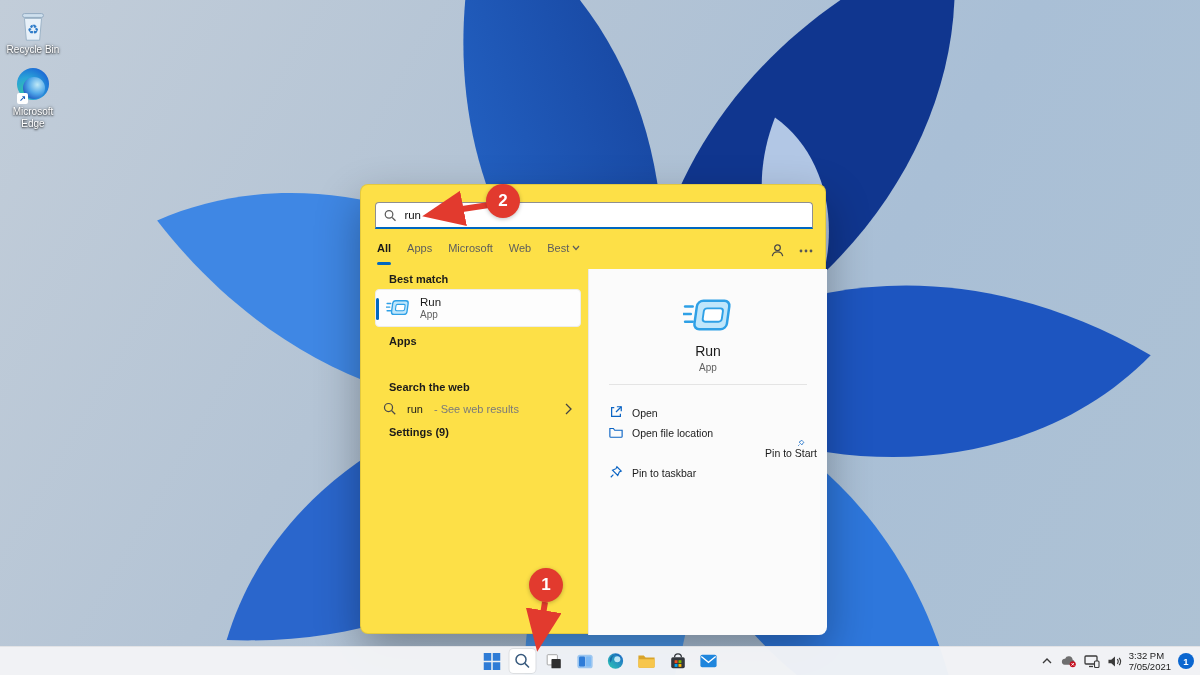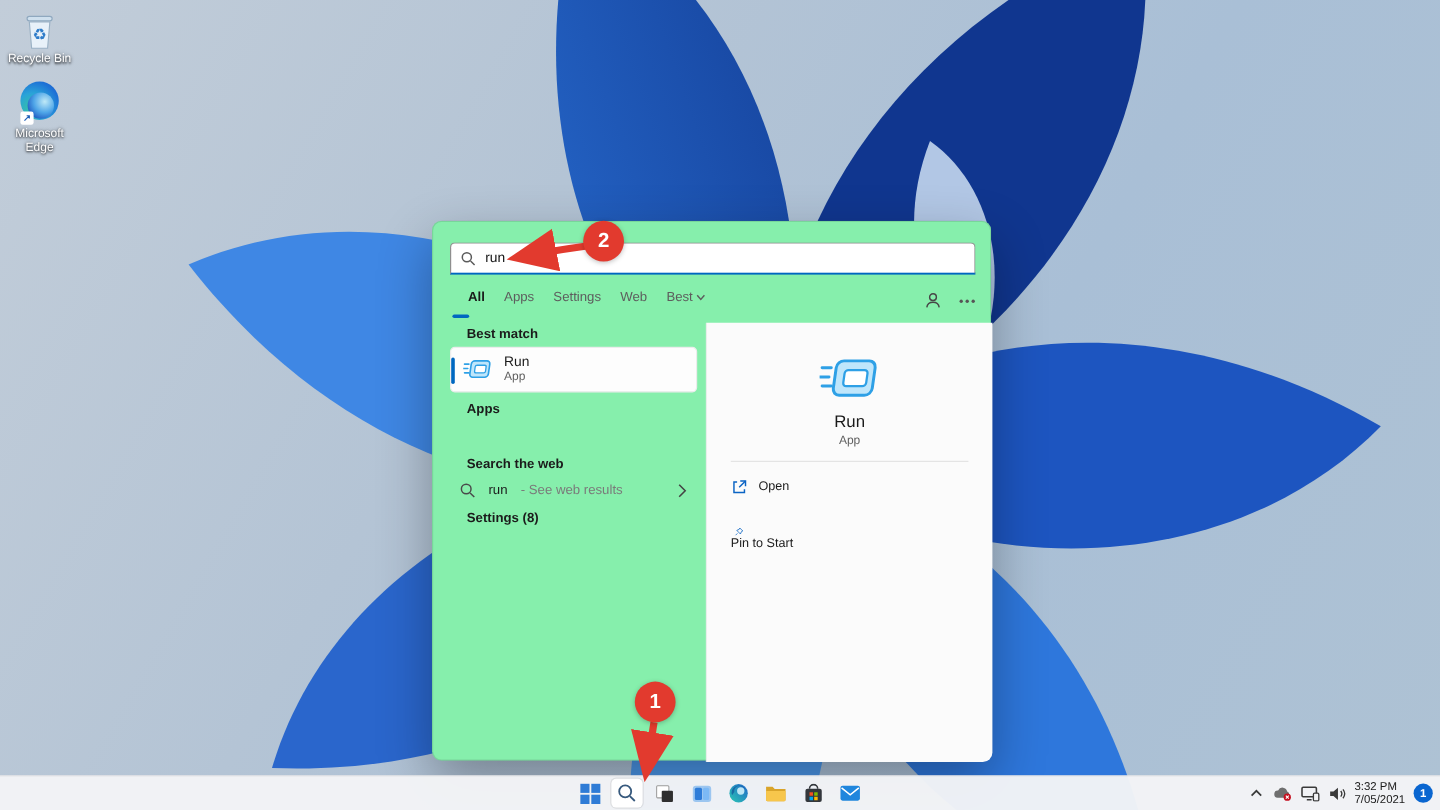--- a/index.html
+++ b/index.html
@@ -19,30 +19,30 @@
   .edge-orb { width:32px; height:32px; border-radius:50%; margin:2px auto 0;
     background:radial-gradient(circle at 30% 70%, #35c5a2 0%, #2aa3d8 40%, #1d6fd6 75%, #1b53b8 100%);
     position:relative; overflow:hidden; }
   .edge-orb::after { content:""; position:absolute; left:6px; top:9px; width:22px; height:22px;
     border-radius:50%; background:radial-gradient(circle at 65% 35%, #bfe9f7 0%, #4fa6e8 45%, #1d58c0 80%); }
   .shortcut-arrow { position:absolute; left:2px; bottom:0px; width:11px; height:11px; background:#fff;
     border-radius:2px; font-size:8px; line-height:11px; color:#1e5fb8; text-align:center; font-weight:bold; }
 
   
   .panel { position:absolute; left:360px; top:184px; width:466px; height:450px;
-    background:#86efac; border:1px solid rgba(0,0,0,.10); border-radius:8px;
+    background:#fde047; border:1px solid rgba(0,0,0,.10); border-radius:8px;
     box-shadow:0 18px 45px rgba(0,0,0,.32); z-index:5; }
   .searchbox { position:absolute; left:14px; top:17px; width:438px; height:27px;
     background:#fff; border:1px solid #8f8f8f; border-bottom:2px solid #0067c0;
     border-radius:4px 4px 0 0; display:flex; align-items:center; padding:0 8px; }
   .searchbox input { border:none; outline:none; background:transparent; font-size:11.5px;
     color:#111; margin-left:8px; width:100%; font-family:"Liberation Sans",sans-serif; }
   .tabs { position:absolute; left:16px; top:57px; display:flex; gap:16px; align-items:center; }
   .tab { font-size:11px; color:#5d5d5d; cursor:pointer; display:flex; align-items:center; gap:3px; }
-  .tab.active { color:#1a1a1a; font-weight:bold;margin-left:13px; }
+  .tab.active { color:#1a1a1a; font-weight:bold; }
   .tab-underline { position:absolute; left:16px; top:77px; width:14px; height:3px;
     background:#0067c0; border-radius:2px; }
   .panel-topicons { position:absolute; top:58px; right:12px; display:flex; gap:14px; align-items:center; }
 
   .sec-hdr { position:absolute; left:14px; font-size:11px; font-weight:bold; color:#1b1b1b;padding-left:14px; }
   .bm-card { position:absolute; left:14px; top:104px; width:206px; height:38px; background:#fdfdfd;
     border:1px solid #ececec; border-radius:4px; display:flex; align-items:center; cursor:pointer; }
   .bm-accent { position:absolute; left:0; top:8px; width:3px; height:22px; background:#0067c0; border-radius:2px; }
   .bm-icon { margin-left:10px; width:24px; height:20px; }
   .bm-text { margin-left:10px; }
@@ -55,21 +55,21 @@
   .row .rtitle { margin-left:10px; font-size:11px; color:#1a1a1a; white-space:nowrap; }
   .row .rsuffix { font-size:11px; color:#7a7a7a; margin-left:11px; white-space:nowrap; }
   .row .chev { position:absolute; right:8px; width:8px; height:12px; }
 
   .detail { position:absolute; left:227px; top:84px; width:239px; height:366px;
     background:#fbfbfb; border-left:1px solid #e9e9e9; border-radius:0 0 8px 0; }
   .detail .big-icon { position:absolute; left:50%; top:26px; transform:translateX(-50%); width:50px; height:42px; }
   .detail .d-title { position:absolute; top:74px; width:100%; text-align:center; font-size:14px; color:#1a1a1a; }
   .detail .d-sub { position:absolute; top:93px; width:100%; text-align:center; font-size:10px; color:#616161; }
   .detail .d-div { position:absolute; top:115px; left:20px; right:20px; height:1px; background:#e4e4e4; }
-  .action { position:absolute; left:20px; right:10px; height:20px; display:flex; align-items:flex-start;
+  .action { position:absolute; left:20px; right:10px; height:20px; display:flex; align-items:flex-end;
     cursor:pointer; }
   .action .aic { width:14px; height:14px; margin-right:9px; }
   .action .albl { font-size:10.5px; color:#1b1b1b; }
 
   
   .ann-circle { position:absolute; width:34px; height:34px; border-radius:50%; background:#e23a2e;
     color:#fff; font-weight:bold; font-size:17px; display:flex; align-items:center; justify-content:center;
     z-index:20; box-shadow:0 1px 4px rgba(0,0,0,.25); }
   .ann-svg { position:absolute; inset:0; width:100%; height:100%; z-index:19; pointer-events:none; }
 
@@ -137,21 +137,21 @@
     <svg width="13" height="13" viewBox="0 0 14 14">
       <circle cx="5.7" cy="5.7" r="4.3" fill="none" stroke="#5a5a5a" stroke-width="1.4"></circle>
       <line x1="9.2" y1="9.2" x2="13" y2="13" stroke="#5a5a5a" stroke-width="1.4"></line>
     </svg>
     <input type="text" value="run" style="">
   </div>
 
   <div class="tabs">
     <div class="tab active">All</div>
     <div class="tab">Apps</div>
-    <div class="tab">Settings</div>
+    <div class="tab">Microsoft</div>
     <div class="tab">Web</div>
     <div class="tab">
       <span>Best</span>
       <svg width="8" height="6" viewBox="0 0 8 6">
         <path d="M1 1 L4 4.5 L7 1" fill="none" stroke="#5d5d5d" stroke-width="1.2"></path>
       </svg>
     </div>
   </div>
   <div class="tab-underline"></div>
 
@@ -196,21 +196,21 @@
       <circle cx="6.3" cy="6.3" r="4.6" fill="none" stroke="#4a4a4a" stroke-width="1.4"></circle>
       <line x1="10" y1="10" x2="14" y2="14" stroke="#4a4a4a" stroke-width="1.4"></line>
     </svg>
     <span class="rtitle">run</span>
     <span class="rsuffix">- See web results</span>
     <svg class="chev" viewBox="0 0 8 12">
       <path d="M1 1 L6 6 L1 11" fill="none" stroke="#444" stroke-width="1.3"></path>
     </svg>
   </div>
 
-  <div class="sec-hdr" style="top:241px;">Settings (8)</div>
+  <div class="sec-hdr" style="top:241px;">Settings (9)</div>
 
   <div class="detail">
     <svg class="big-icon" viewBox="0 0 26 22">
       <g stroke="#2ea0e6" stroke-width="1.3" stroke-linecap="round">
         <line x1="1" y1="6" x2="5" y2="6"></line>
           <line x1="0" y1="10" x2="4" y2="10"></line>
           <line x1="1" y1="14" x2="5" y2="14"></line>
       </g>
       <rect x="8" y="3" width="17" height="15" rx="3" transform="skewX(-8)" fill="#bfe6fb" stroke="#2ea0e6" stroke-width="1.3"></rect>
       <rect x="12" y="7" width="10" height="7" rx="1.5" transform="skewX(-8)" fill="#ffffff" stroke="#2ea0e6" stroke-width="1"></rect>
@@ -220,26 +220,39 @@
     <div class="d-div"></div>
 
     <div class="action" style="top:130px;">
       <svg class="aic" viewBox="0 0 16 16" fill="none" stroke="#0b64c4" stroke-width="1.4">
         <path d="M6 3 H3 V13 H13 V10"></path>
           <path d="M9 2 H14 V7"></path>
           <path d="M14 2 L8 8"></path>
       </svg>
       <span class="albl">Open</span>
     </div>
+    <div class="action" style="top:150px;">
+      <svg class="aic" viewBox="0 0 16 14" fill="none" stroke="#0b64c4" stroke-width="1.3">
+        <path d="M1 3 h4 l1.5 2 H15 v7 a1 1 0 0 1 -1 1 H2 a1 1 0 0 1 -1 -1 z"></path>
+      </svg>
+      <span class="albl">Open file location</span>
+    </div>
     <div class="action" style="top:170px;flex-direction:column;">
       <svg class="aic" viewBox="0 0 16 16" fill="none" stroke="#0b64c4" stroke-width="1.3">
         <path d="M9 2 l5 5 -2.2 1 -1.8 4 -6 -6 4 -1.8 z"></path>
           <line x1="5" y1="11" x2="2" y2="14"></line>
       </svg>
       <span class="albl">Pin to Start</span>
+    </div>
+    <div class="action" style="top:190px;">
+      <svg class="aic" viewBox="0 0 16 16" fill="none" stroke="#0b64c4" stroke-width="1.3">
+        <path d="M9 2 l5 5 -2.2 1 -1.8 4 -6 -6 4 -1.8 z"></path>
+          <line x1="5" y1="11" x2="2" y2="14"></line>
+      </svg>
+      <span class="albl">Pin to taskbar</span>
     </div>
   </div>
 </div>
 
 <svg class="ann-svg">
   <defs>
     <marker id="ah" markerWidth="8" markerHeight="8" refX="5" refY="3" orient="auto">
       <path d="M0,0 L7,3 L0,6 Z" fill="#e23a2e"></path>
     </marker>
   </defs>

